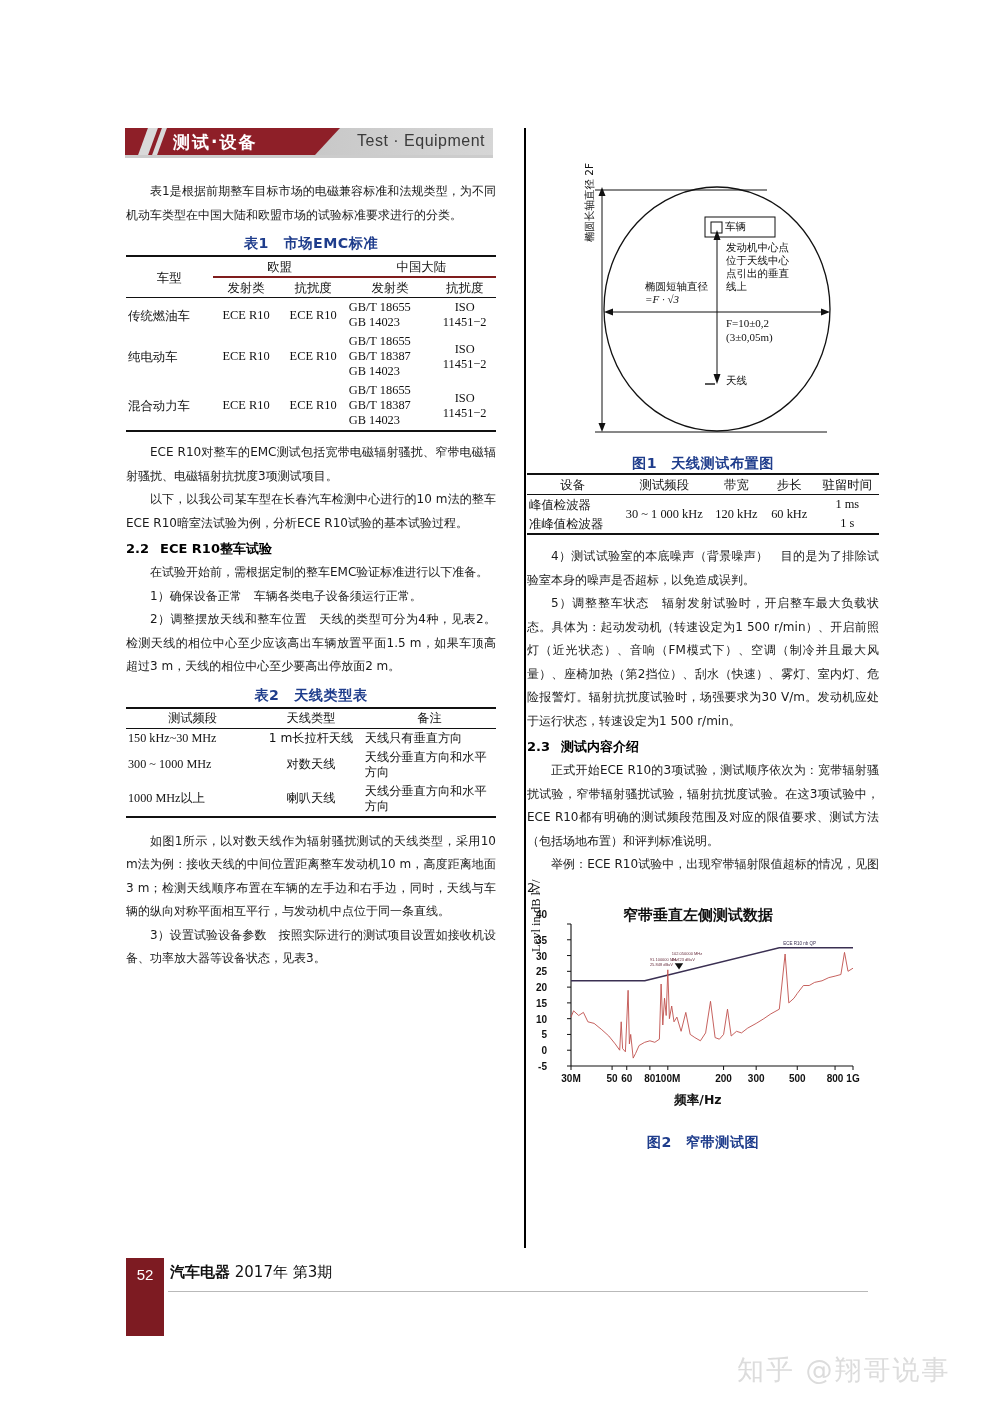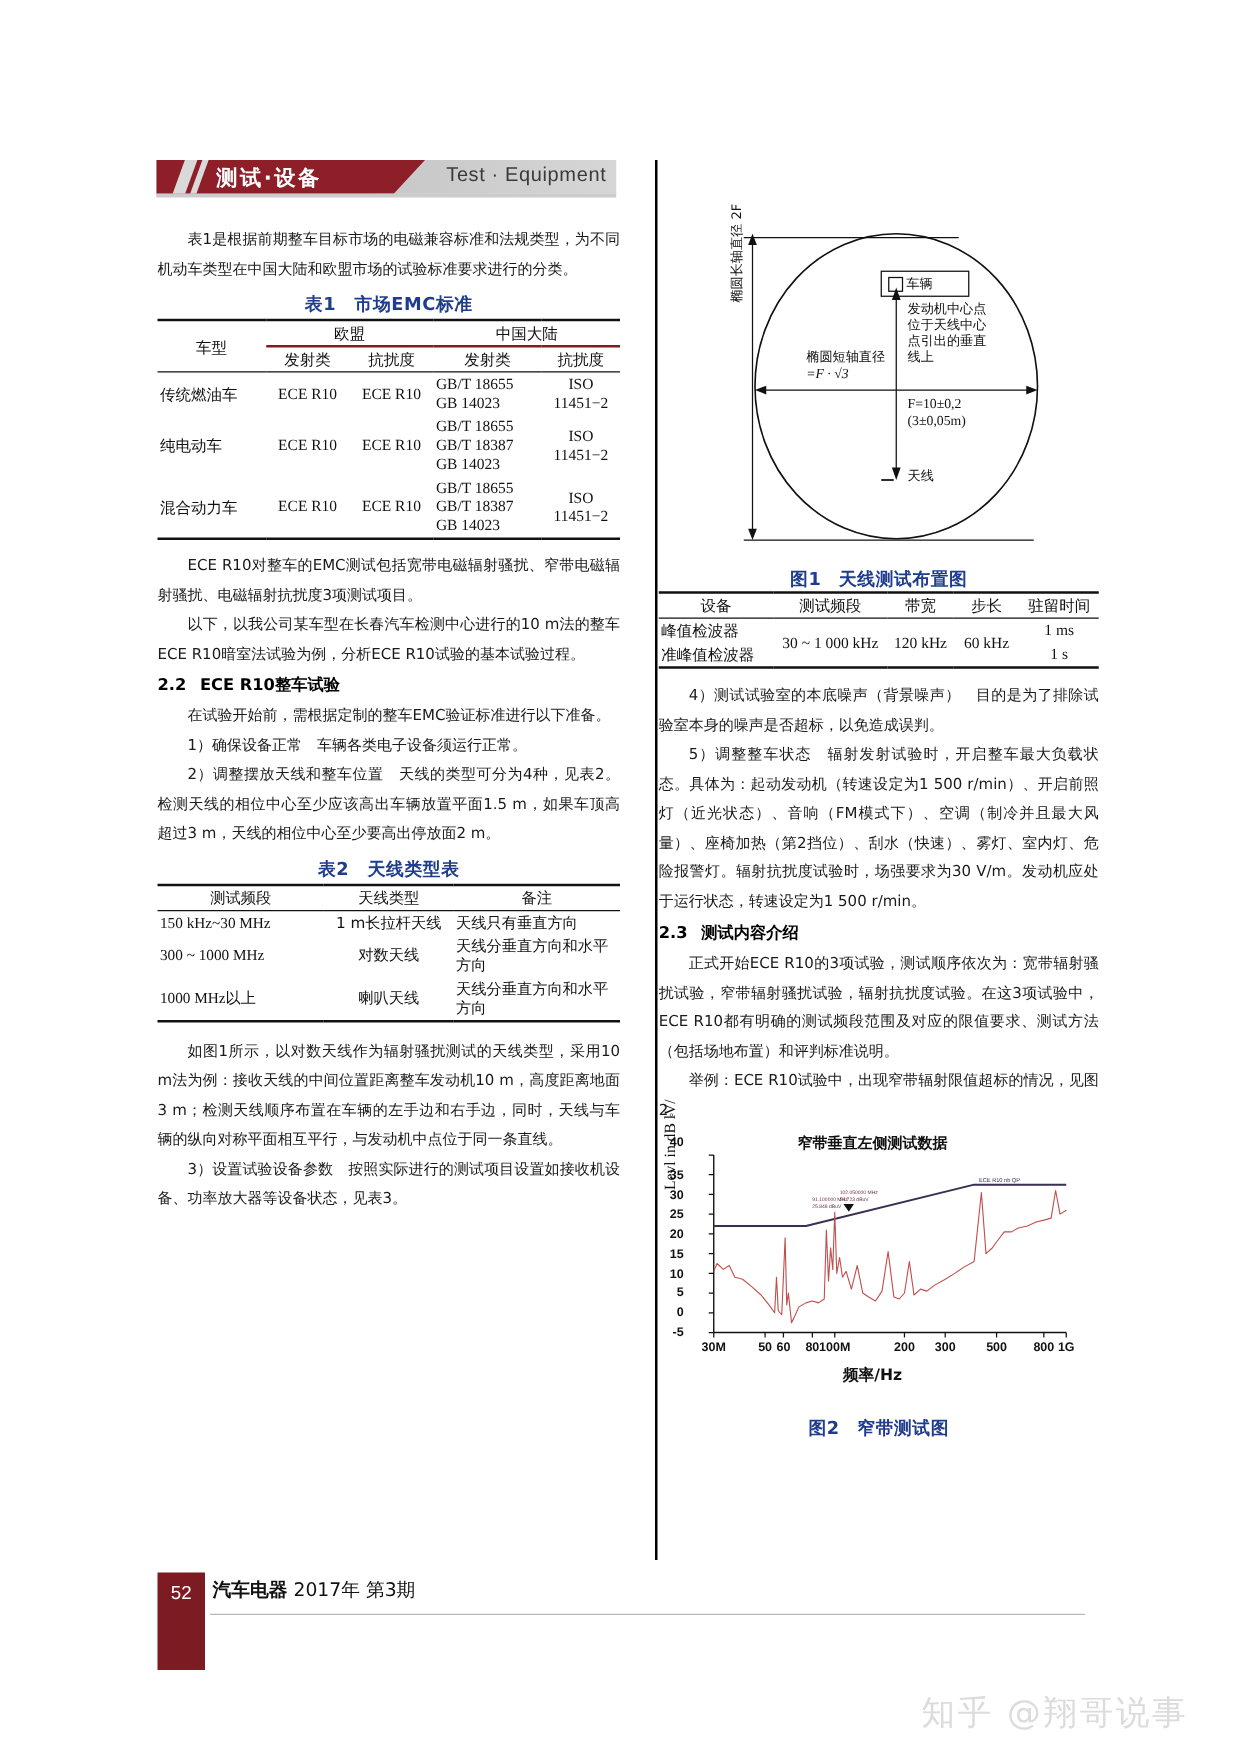--- a/index.html
+++ b/index.html
@@ -58,21 +58,21 @@
 
   
   .fig1{position:relative;width:352px;height:268px;margin-top:4px;}
   .fig-cap{font-size:14.2px;font-weight:bold;color:#1f3d8c;text-align:center;
     font-family:"DejaVu Sans",sans-serif;margin-top:2px;letter-spacing:.5px;}
   .fig-cap .gap{display:inline-block;width:14px;}
 
   
   .fig2{position:relative;width:330px;height:205px;margin-top:6px;margin-left:6px;}
   .ch-title{position:absolute;left:0;top:0;width:330px;text-align:center;
-    font-size:12px;font-weight:bold;color:#111;font-family:Liberation Mono, monospace;}
+    font-size:15px;font-weight:bold;color:#111;font-family:Liberation Mono, monospace;}
   .ch-ylab{position:absolute;left:-4px;top:46px;width:16px;
     font-size:12.5px;font-family:"Liberation Serif",serif;color:#111;
     transform:rotate(-90deg);transform-origin:left top;white-space:nowrap;}
   .ch-xlab{position:absolute;left:0;top:186px;width:330px;text-align:center;
     font-size:12.5px;font-weight:bold;color:#111;font-family:"DejaVu Sans",sans-serif;}
   .ch-ytick{position:absolute;font-size:10px;color:#111;text-align:right;width:22px;
     font-family:"Liberation Sans",sans-serif;font-weight:bold;}
   .ch-xtick{position:absolute;font-size:10px;color:#111;text-align:center;
     font-family:"Liberation Sans",sans-serif;font-weight:bold;}
 

